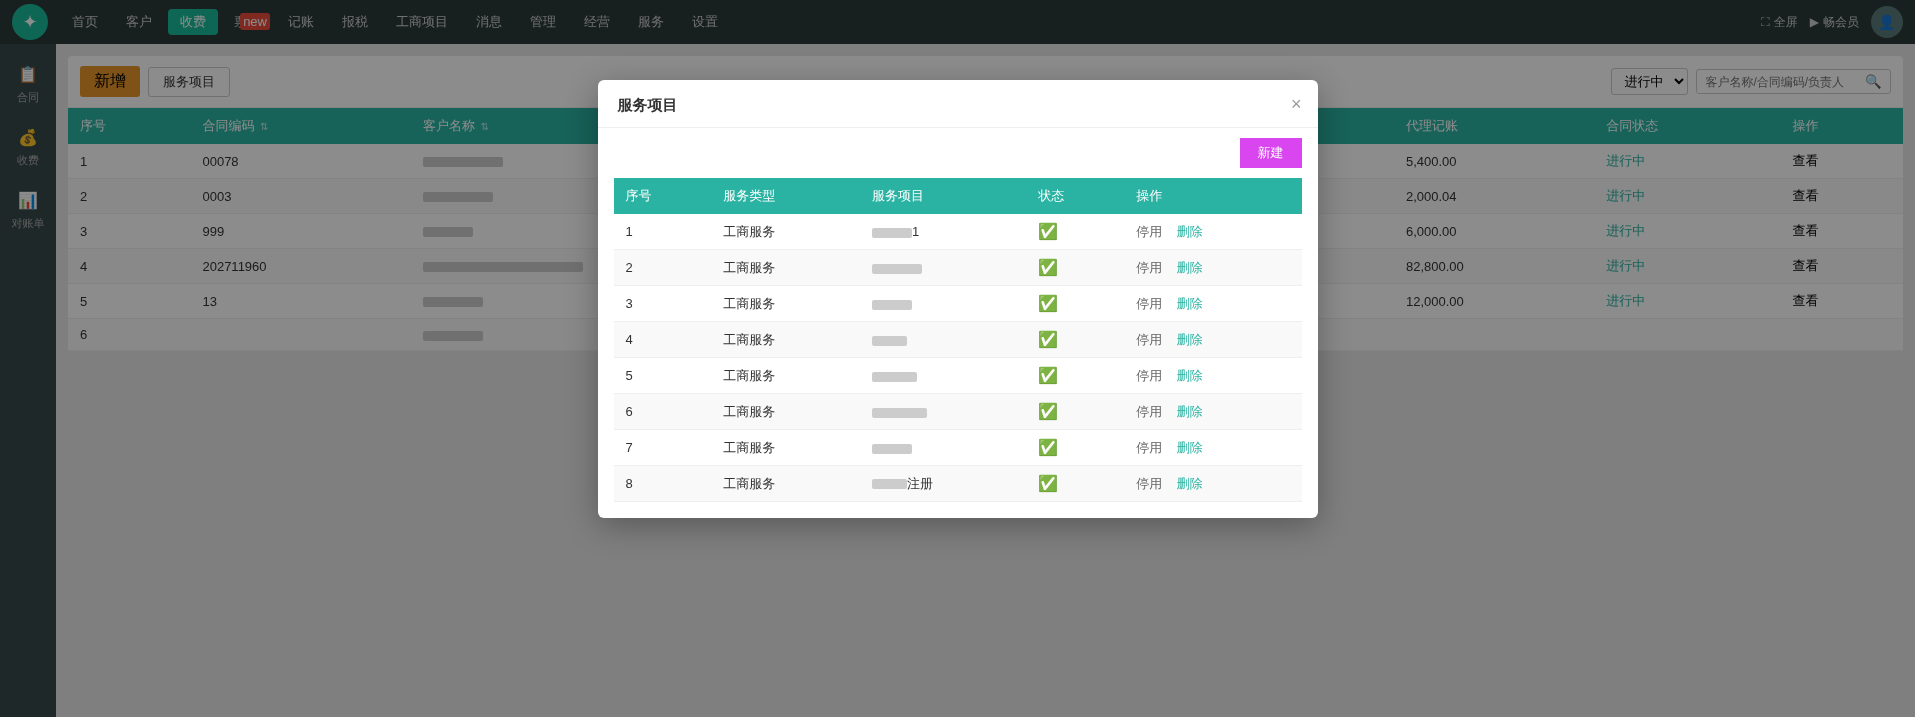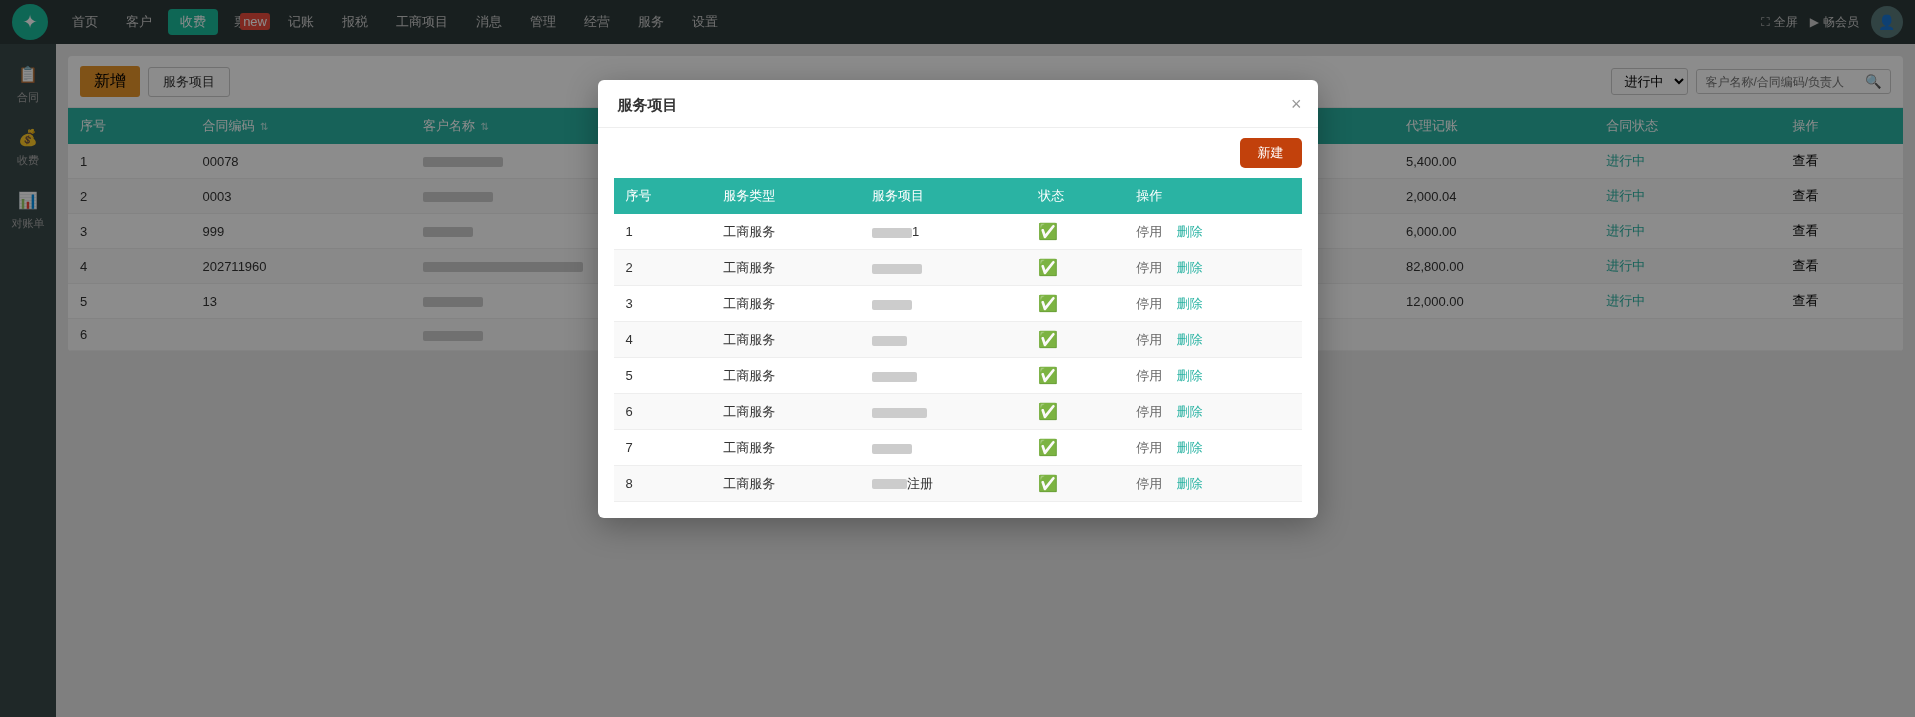--- a/index.html
+++ b/index.html
@@ -247,25 +247,25 @@
       background: none;
       border: none;
     }
     .modal-toolbar {
       padding: 10px 16px;
       display: flex;
       justify-content: flex-end;
       flex-shrink: 0;
     }
     .btn-modal-new {
-      background: #c2410c;
+      background: #d946ef;
       color: white;
       border: none;
       padding: 6px 18px;
-      border-radius: 5px;
+      border-radius: 0;
       cursor: pointer;
       font-size: 13px;
     }
     .modal-body {
       flex: 1;
       overflow-y: auto;
       padding: 0 16px 16px;
     }
 
     

